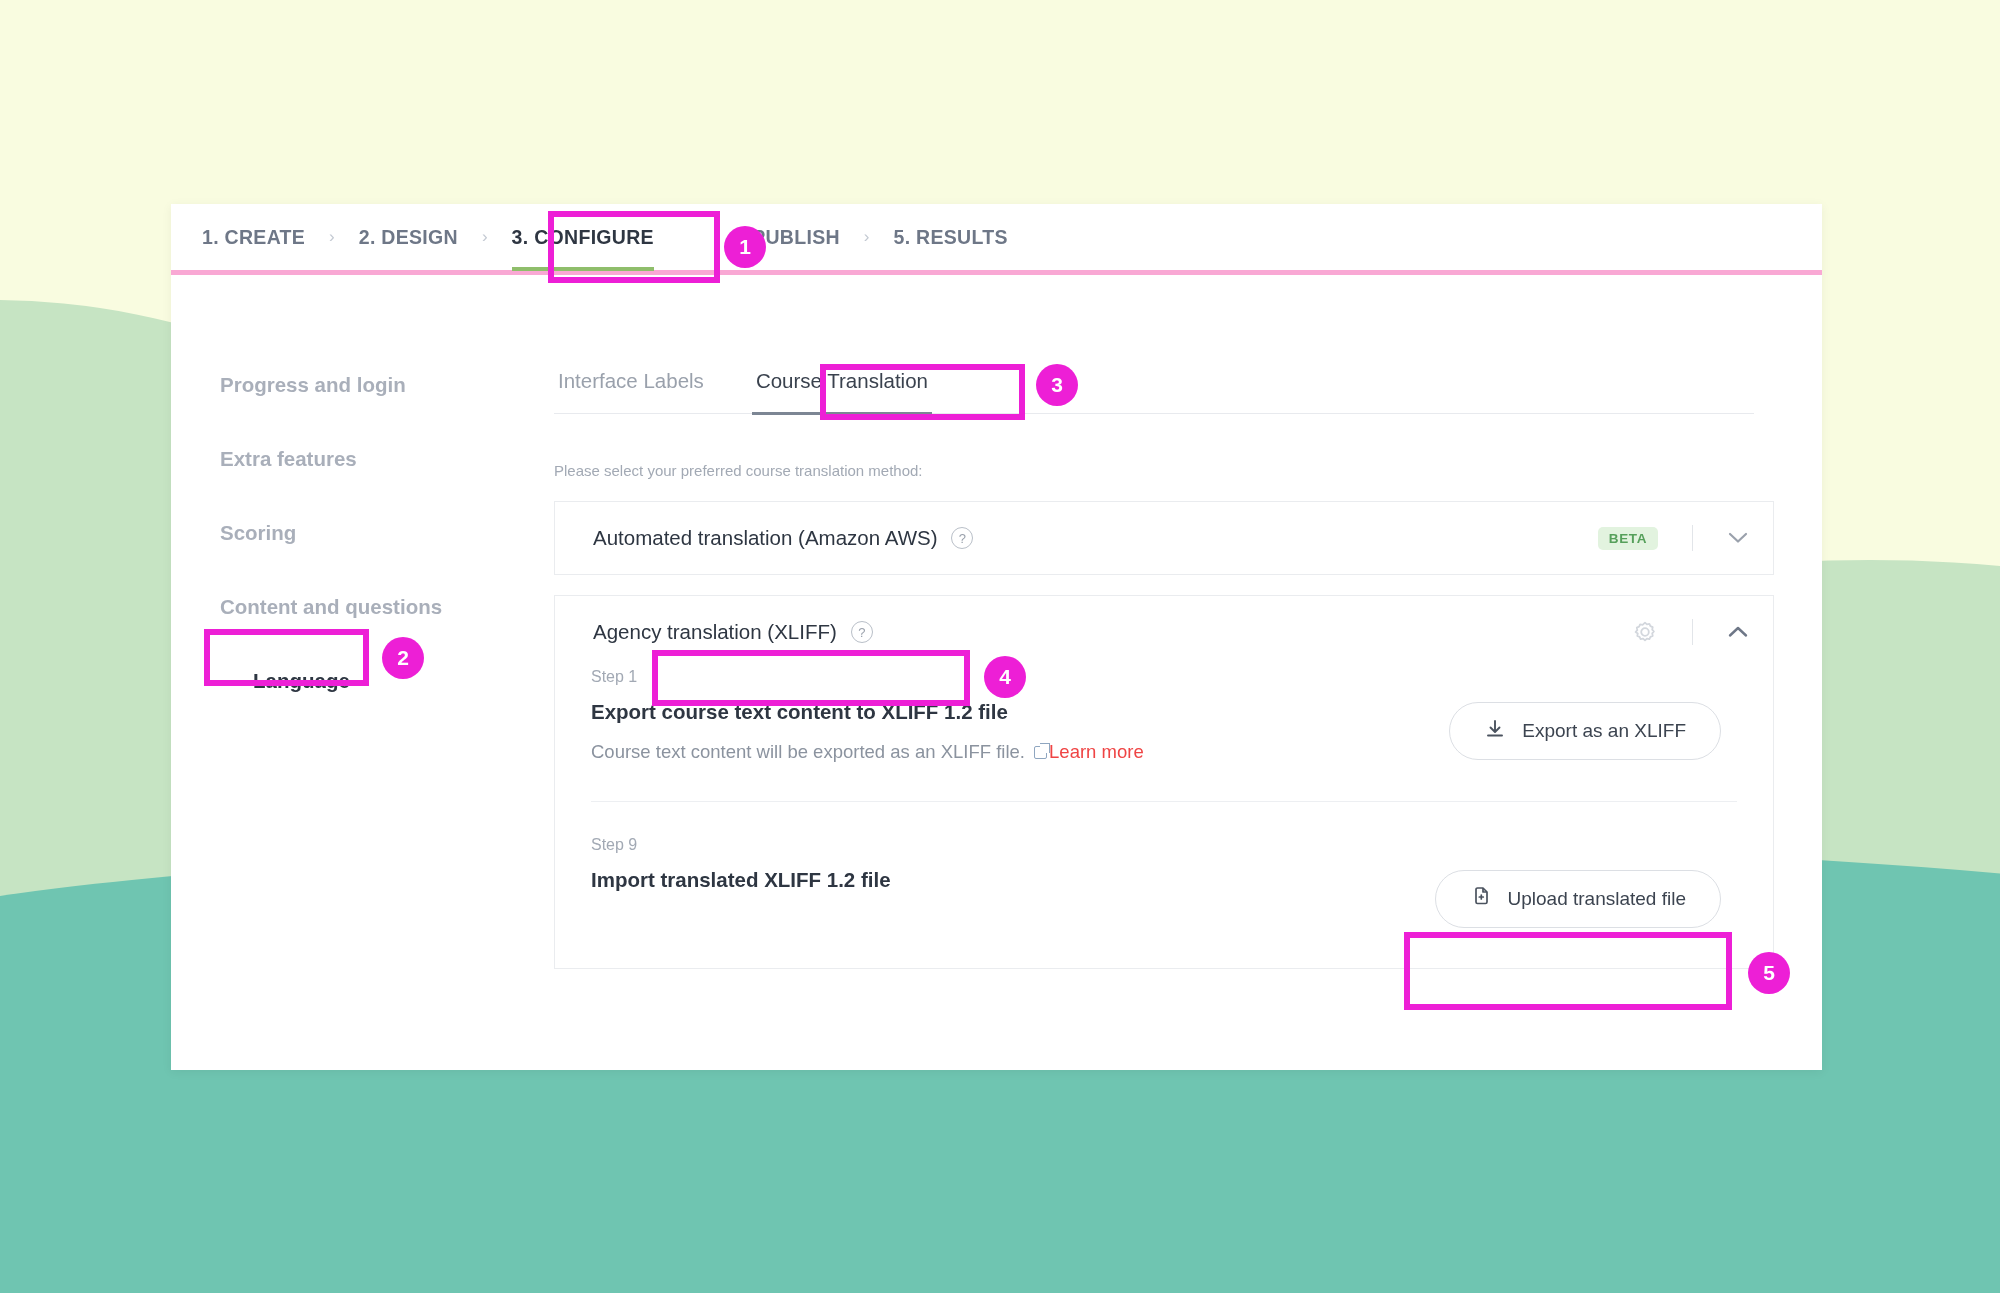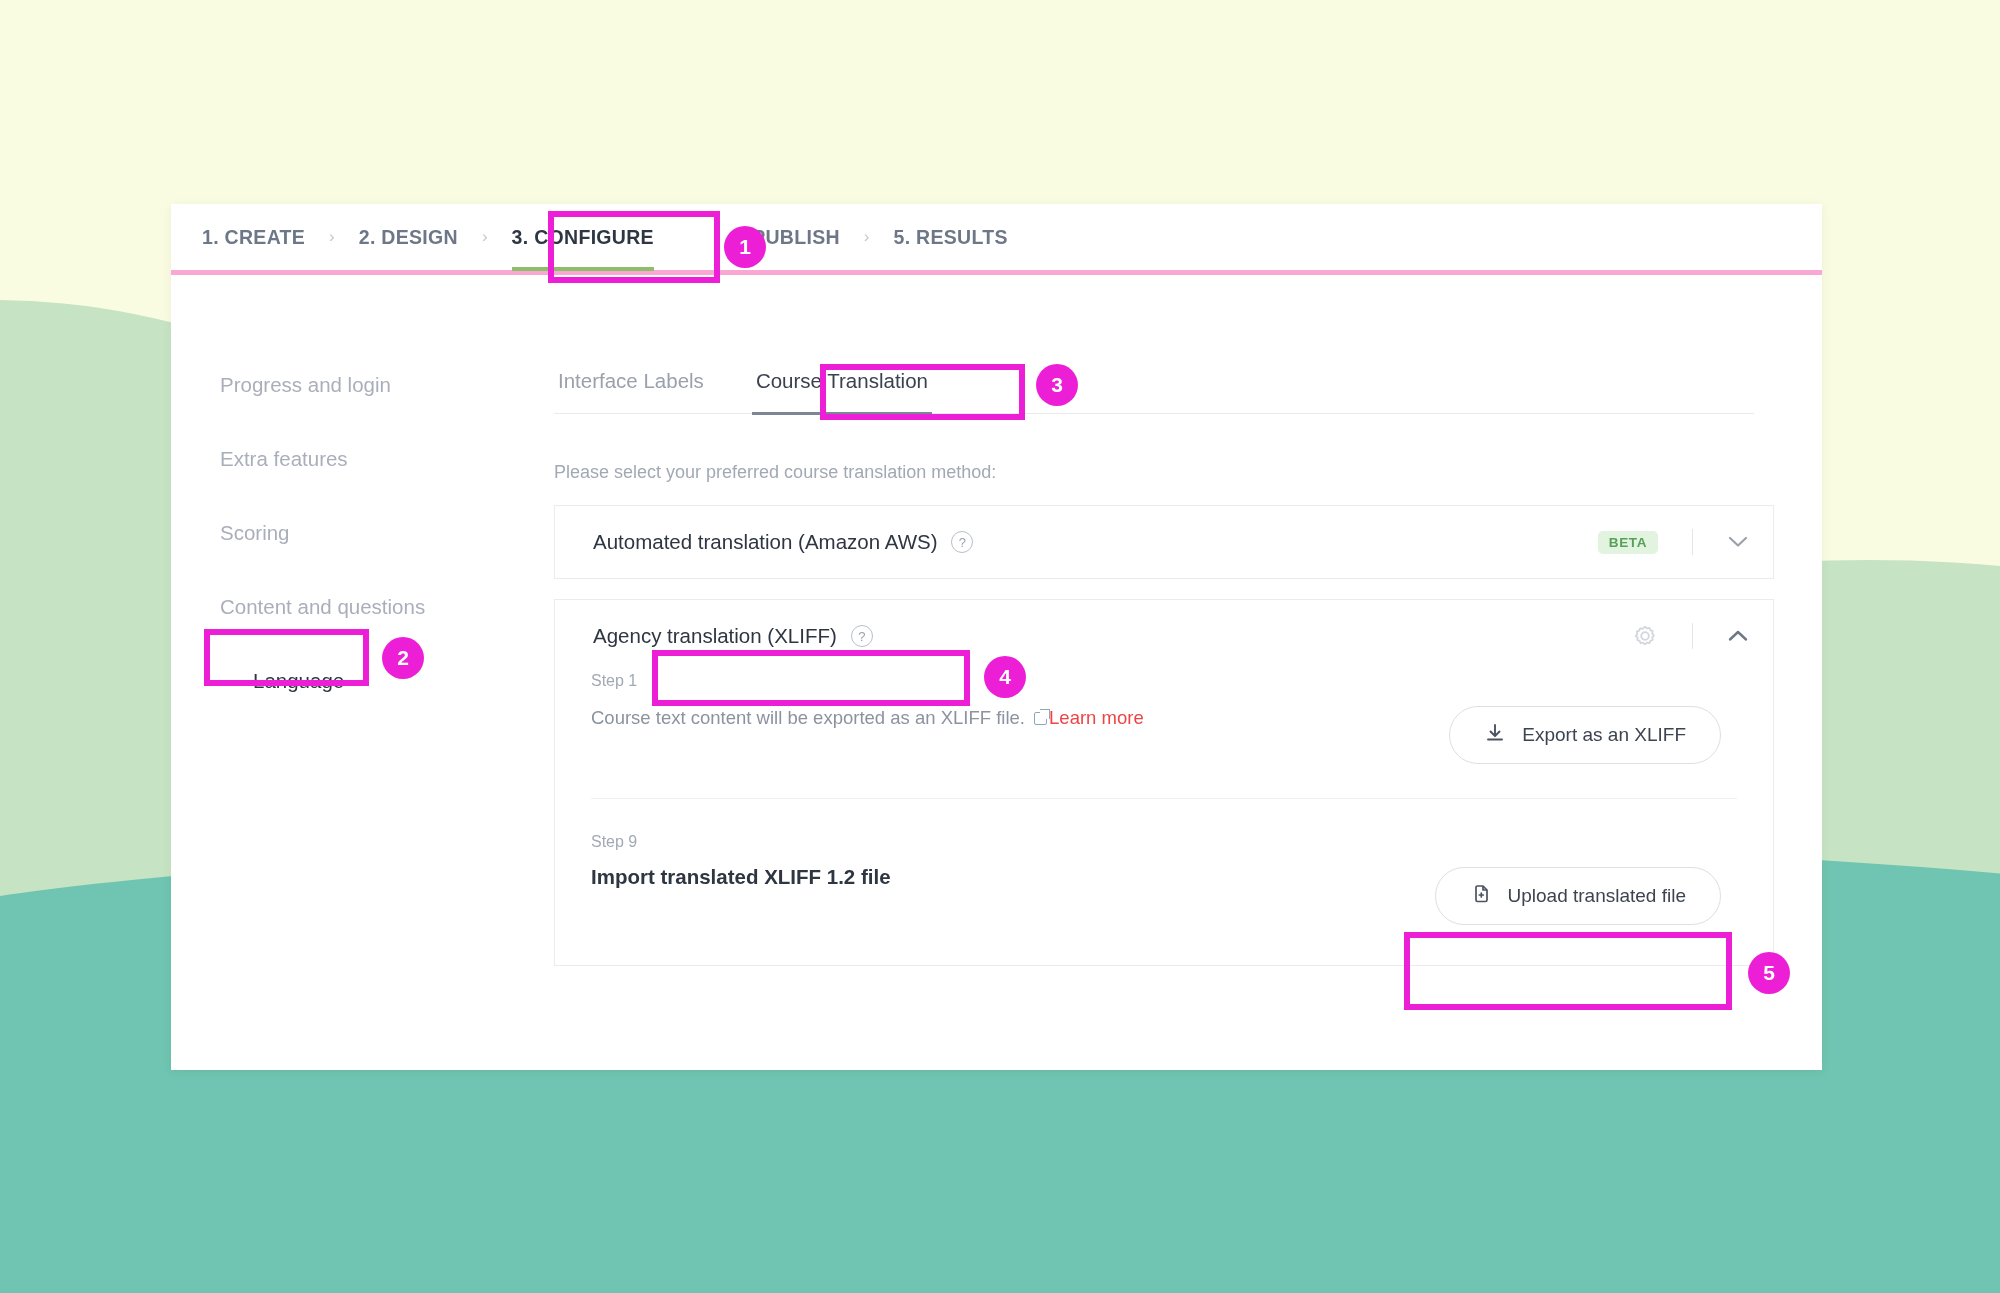--- a/index.html
+++ b/index.html
@@ -93,20 +93,21 @@
 
   
   #body-split { display: flex; height: 795px; }
 
   
   #sidebar {
     width: 383px;
     padding-top: 95px;
     padding-left: 45px;
     flex: none;
+    font-weight: bold;
   }
   .side-item {
     font-size: 20.5px;
     color: #A9AFBA;
     margin-bottom: 44px;
     white-space: nowrap;
     display: flex;
     align-items: center;
     gap: 14px;
     width: max-content;
@@ -142,21 +143,21 @@
   .tab.active { color: #3A424E; }
   .tab.active::after {
     content: "";
     position: absolute;
     left: 0; right: 0; bottom: -2px;
     height: 3px;
     background: #7C8694;
   }
 
   #instruction {
-    font-size: 18px;
+    font-size: 15px;
     color: #A2A9B4;
     margin-top: 48px;
     margin-bottom: 22px;
   }
 
   
   .panel {
     border: 1px solid #EAECEF;
     background: #fff;
     margin-bottom: 20px;
@@ -386,20 +387,21 @@
                     <path d="M2 9.5 L10 2 L18 9.5" fill="none" stroke="#6E7787" stroke-width="2.4" stroke-linecap="round" stroke-linejoin="round"></path>
                   </svg>
               </span>
             </span>
           </div>
 
           <div class="step-block">
             <div class="step-row">
               <div class="step-text">
                 <div class="step-label">Step 1</div>
+                <div class="step-title">Export course text content to XLIFF 1.2 file</div>
                 <div class="step-desc">
                   <span>Course text content will be exported as an XLIFF file.</span>
                   <span class="ext-icon"></span><a class="learn-link" href="#" style="text-decoration:none">Learn more</a>
                 </div>
               </div>
               <button class="pill-btn" style="margin-top:34px;margin-right:16px">
                 <span>
                   <svg width="22" height="22" viewBox="0 0 22 22">
                     <path d="M11 3 V13 M6.5 9.5 L11 14 L15.5 9.5" fill="none" stroke="#4B535F" stroke-width="1.9" stroke-linecap="round" stroke-linejoin="round"></path>
                     <path d="M4 17.5 H18" fill="none" stroke="#4B535F" stroke-width="1.9" stroke-linecap="round"></path>

